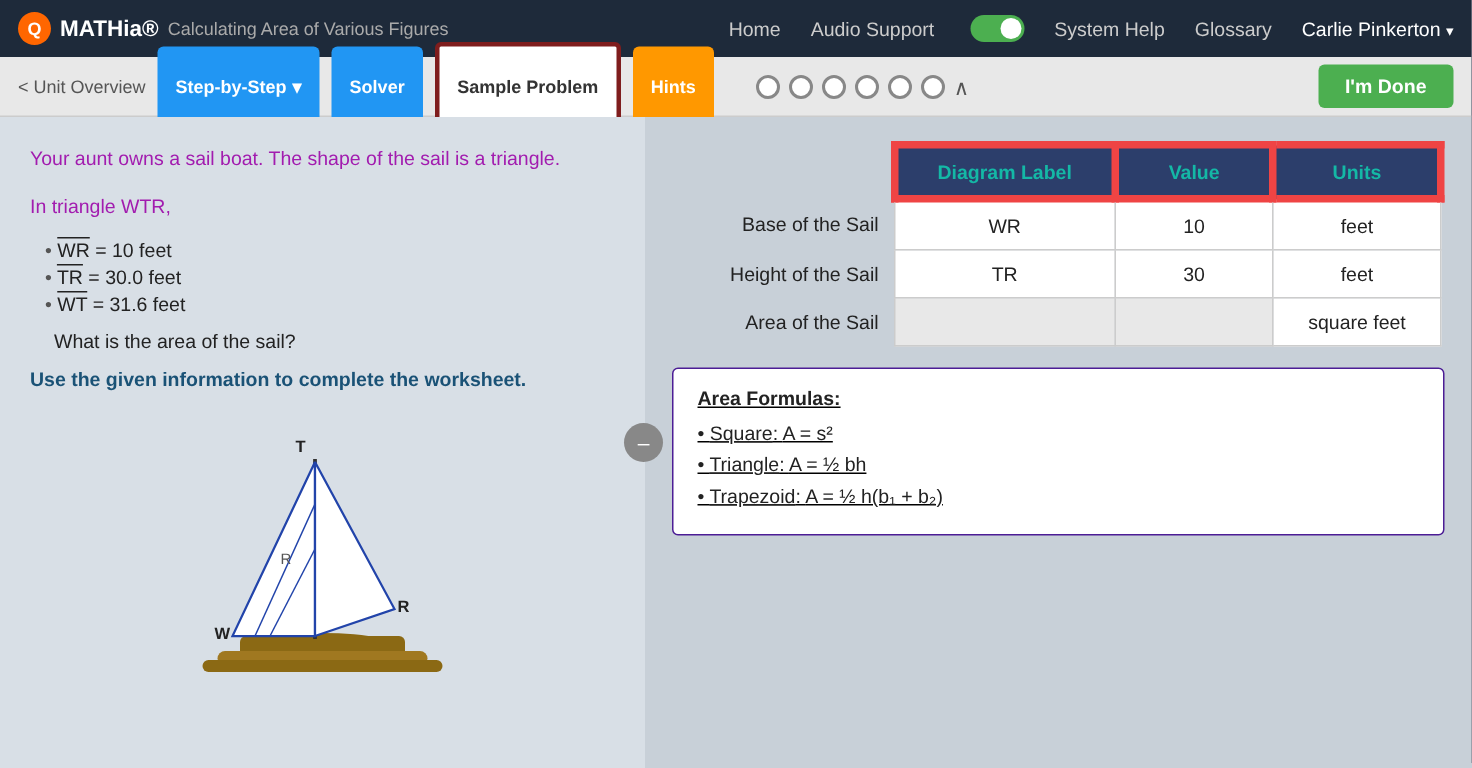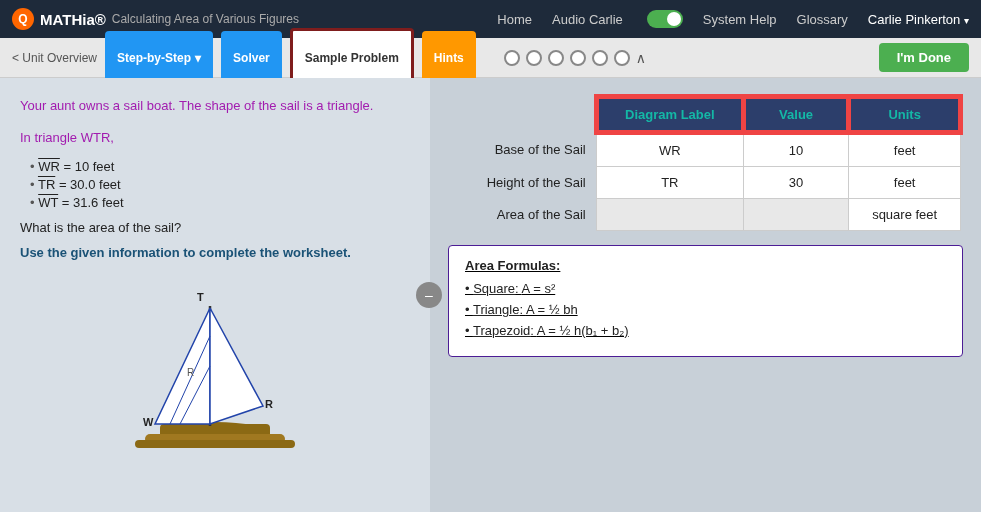--- a/index.html
+++ b/index.html
@@ -186,20 +186,21 @@
     }
     .bullet-list li::before {
       content: '• ';
       color: #555;
     }
     .overline { text-decoration: overline; }
     .question-text {
       font-size: 13px;
       color: #222;
       margin-bottom: 10px;
+      margin-left: 16px;
     }
     .instruction-text {
       font-size: 13px;
       color: #1a5276;
       font-weight: bold;
       margin-bottom: 16px;
     }
     .sail-image-area {
       display: flex;
       justify-content: center;
@@ -307,21 +308,21 @@
 <body>
 
 <div class="top-nav">
   <div class="logo-area">
     <div class="logo-icon">Q</div>
     <span>MATHia®</span>
     <span class="nav-title">Calculating Area of Various Figures</span>
   </div>
   <div class="nav-links">
     <span>Home</span>
-    <span>Audio Carlie</span>
+    <span>Audio Support</span>
     <span class="audio-toggle"></span>
     <span>System Help</span>
     <span>Glossary</span>
     <span class="user-name">
       <span>Carlie Pinkerton</span>
       <span class="dropdown-arrow">▾</span>
     </span>
   </div>
 </div>
 

